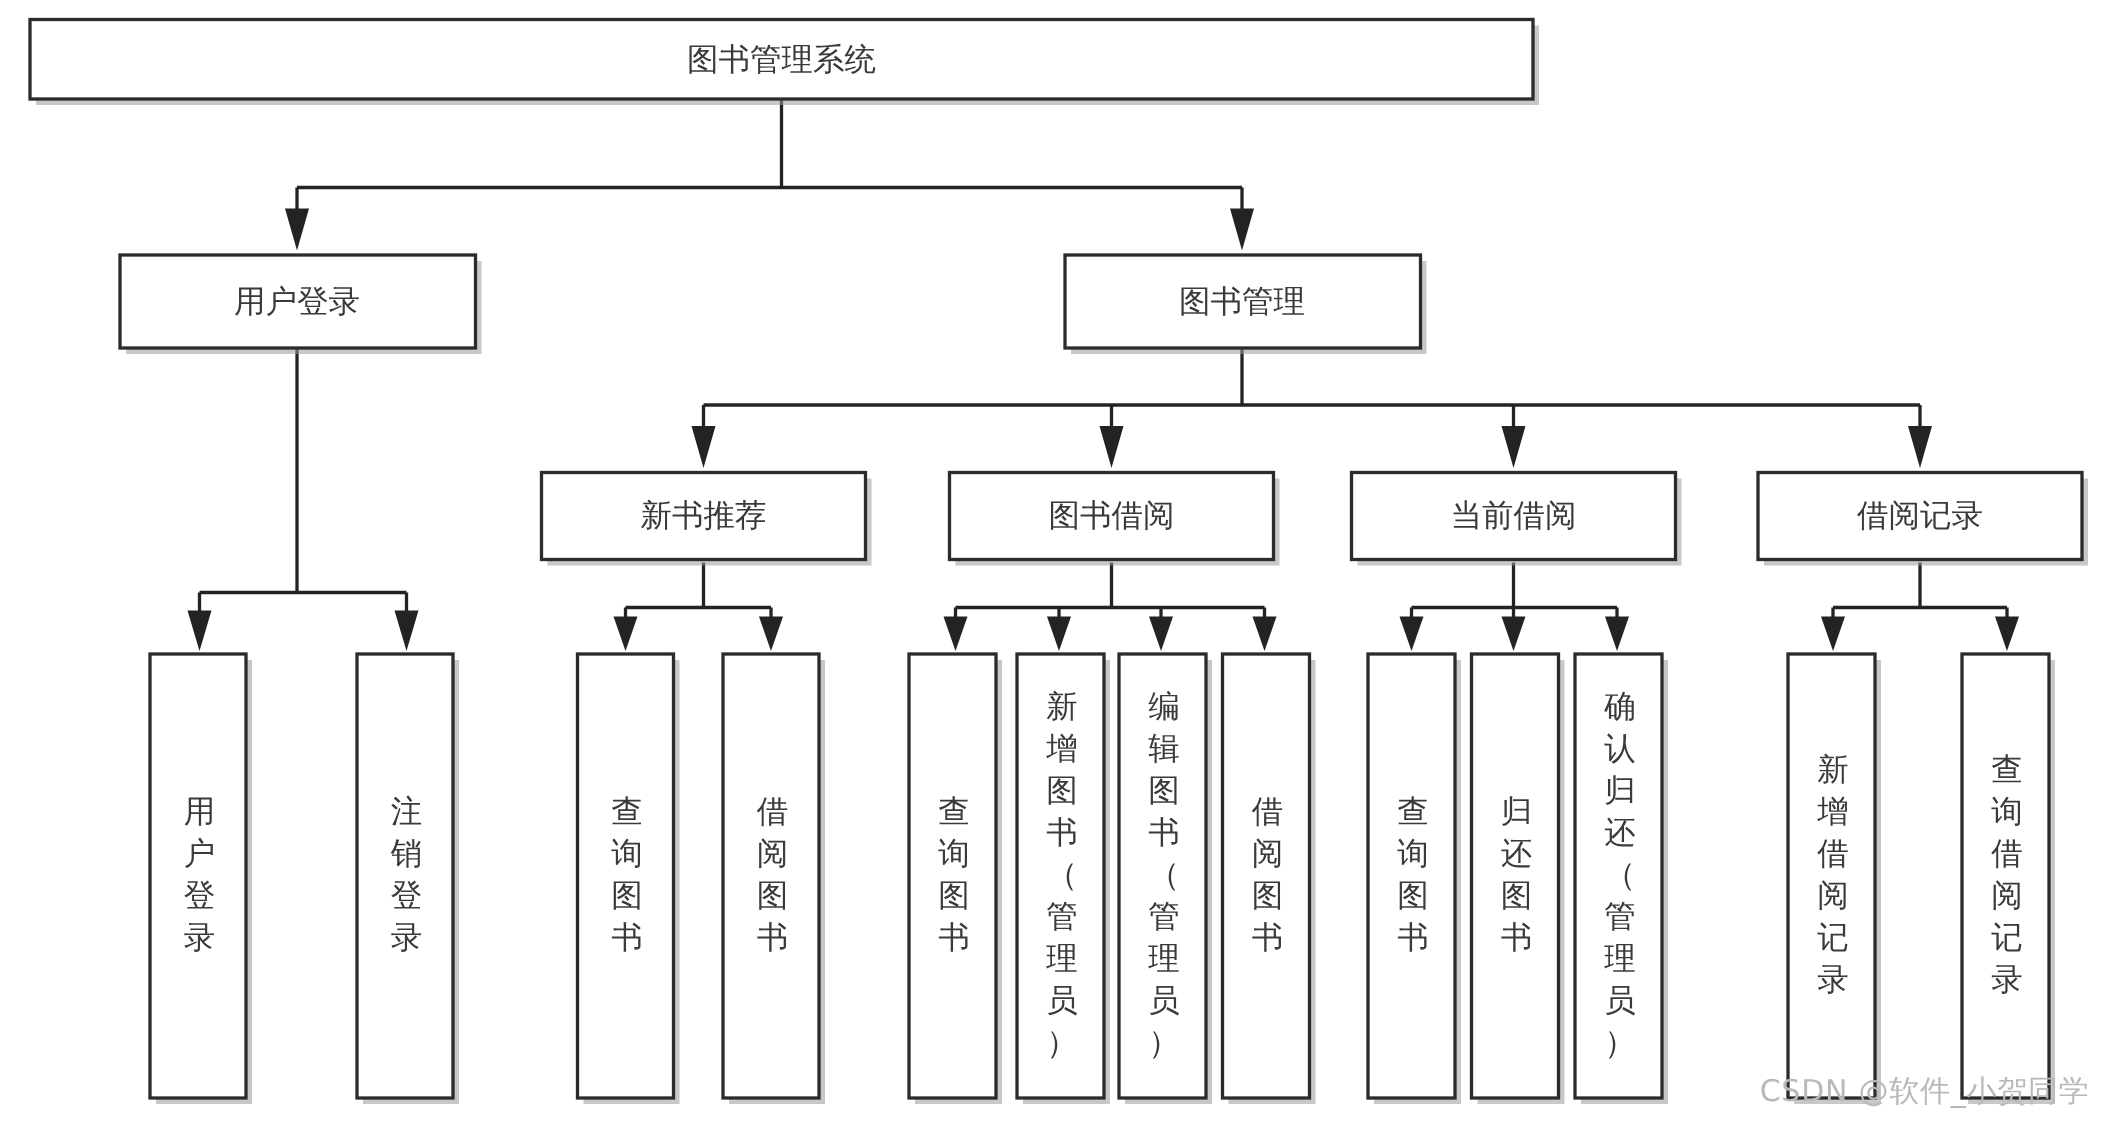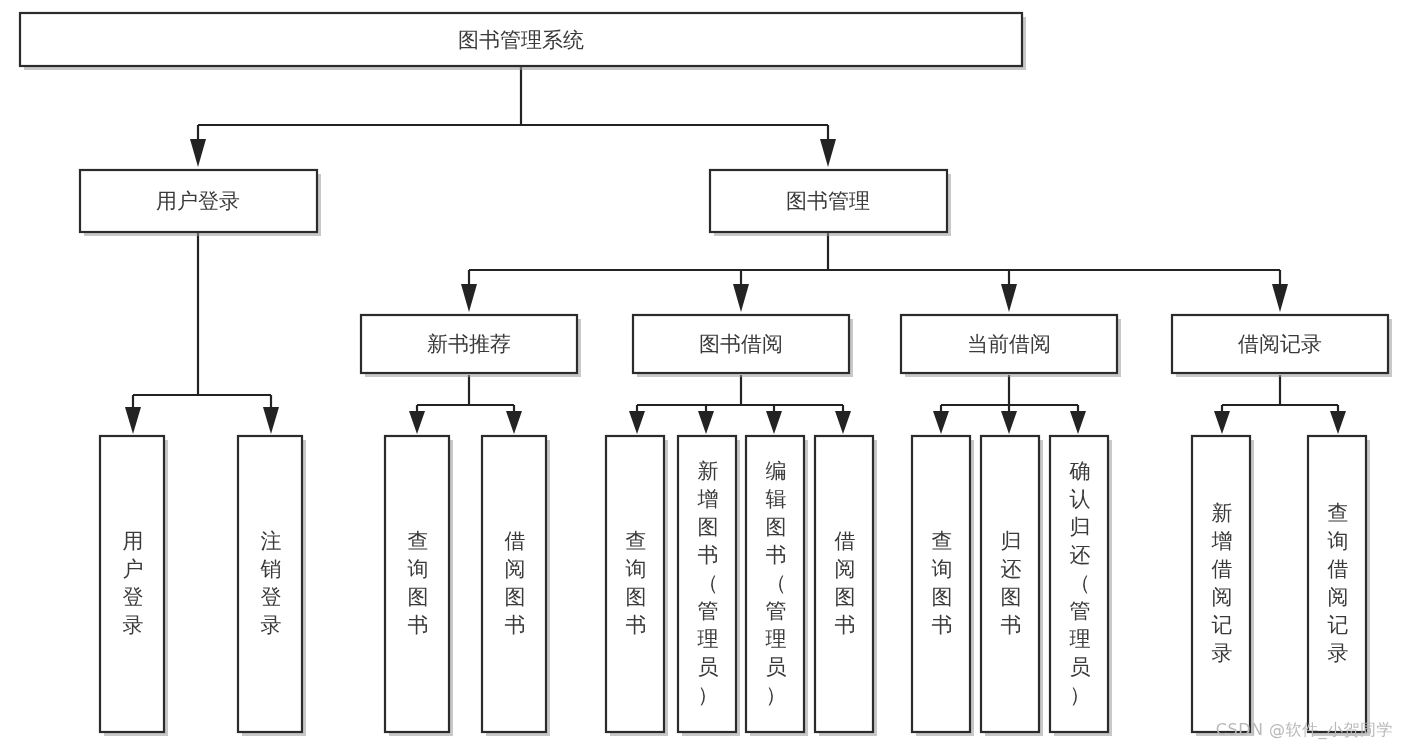--- a/index.html
+++ b/index.html
@@ -57,21 +57,21 @@
   .node-label-v {
     fill: #3a3a3a;
     font-size: 21px;
     font-family: "DejaVu Sans", "Liberation Sans", sans-serif;
     text-anchor: middle;
   }
   .watermark {
     position: absolute;
     right: 12px;
     bottom: 6px;
-    font-size: 16px;
+    font-size: 20px;
     color: #b9b9b9;
     font-family: "DejaVu Sans", "Liberation Sans", sans-serif;
     white-space: nowrap;
     letter-spacing: 0.5px;
   }
 </style>
 </head>
 <body>
 
 <div id="diagram-root">

